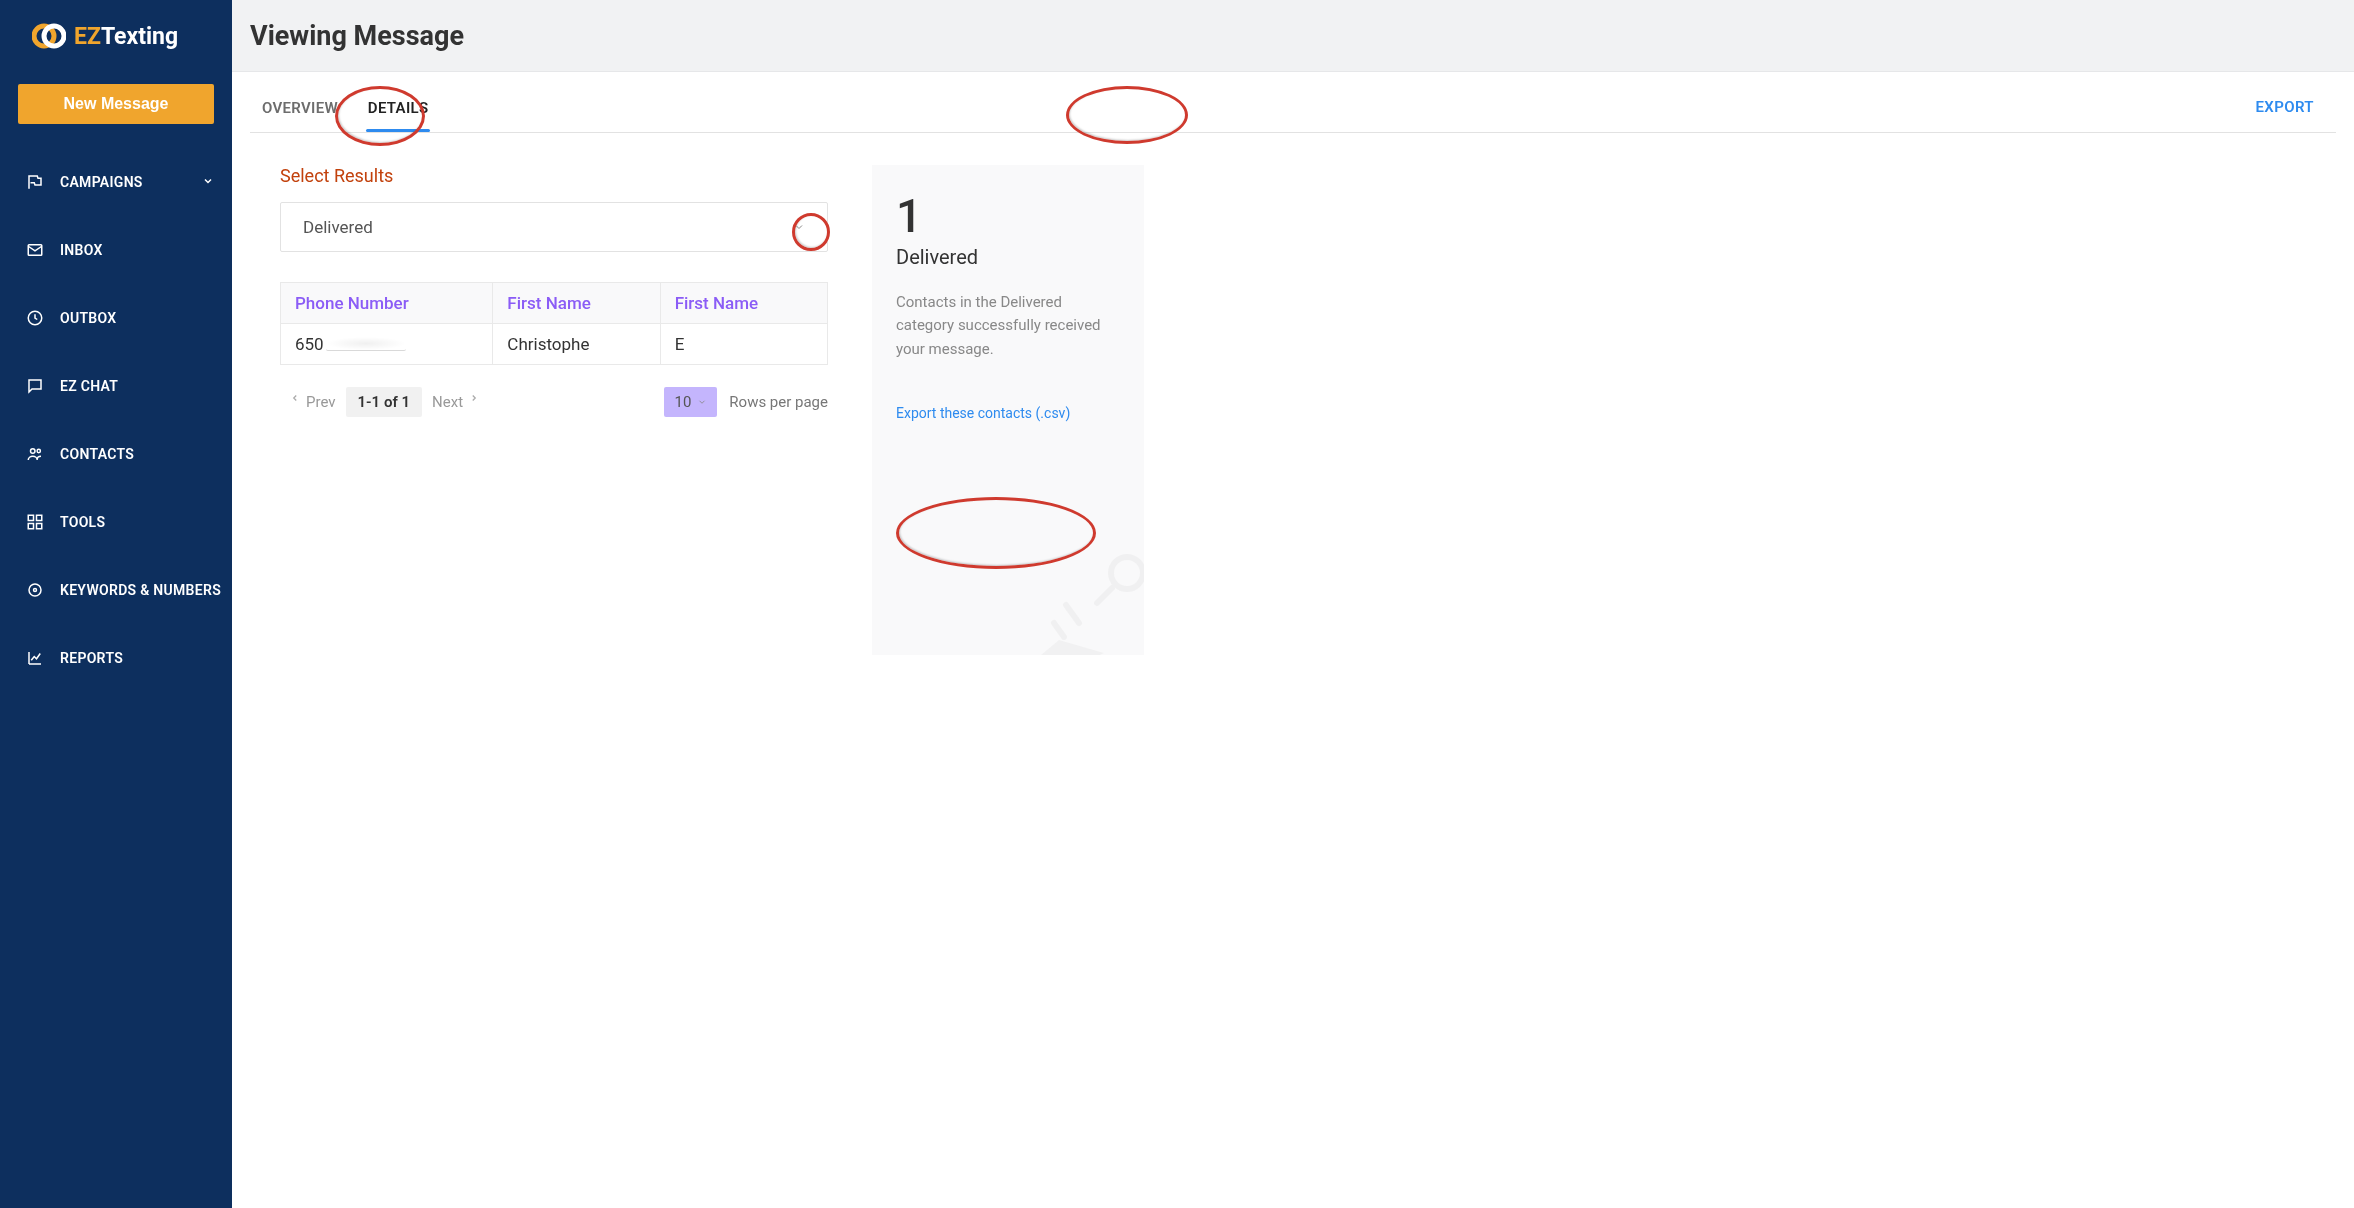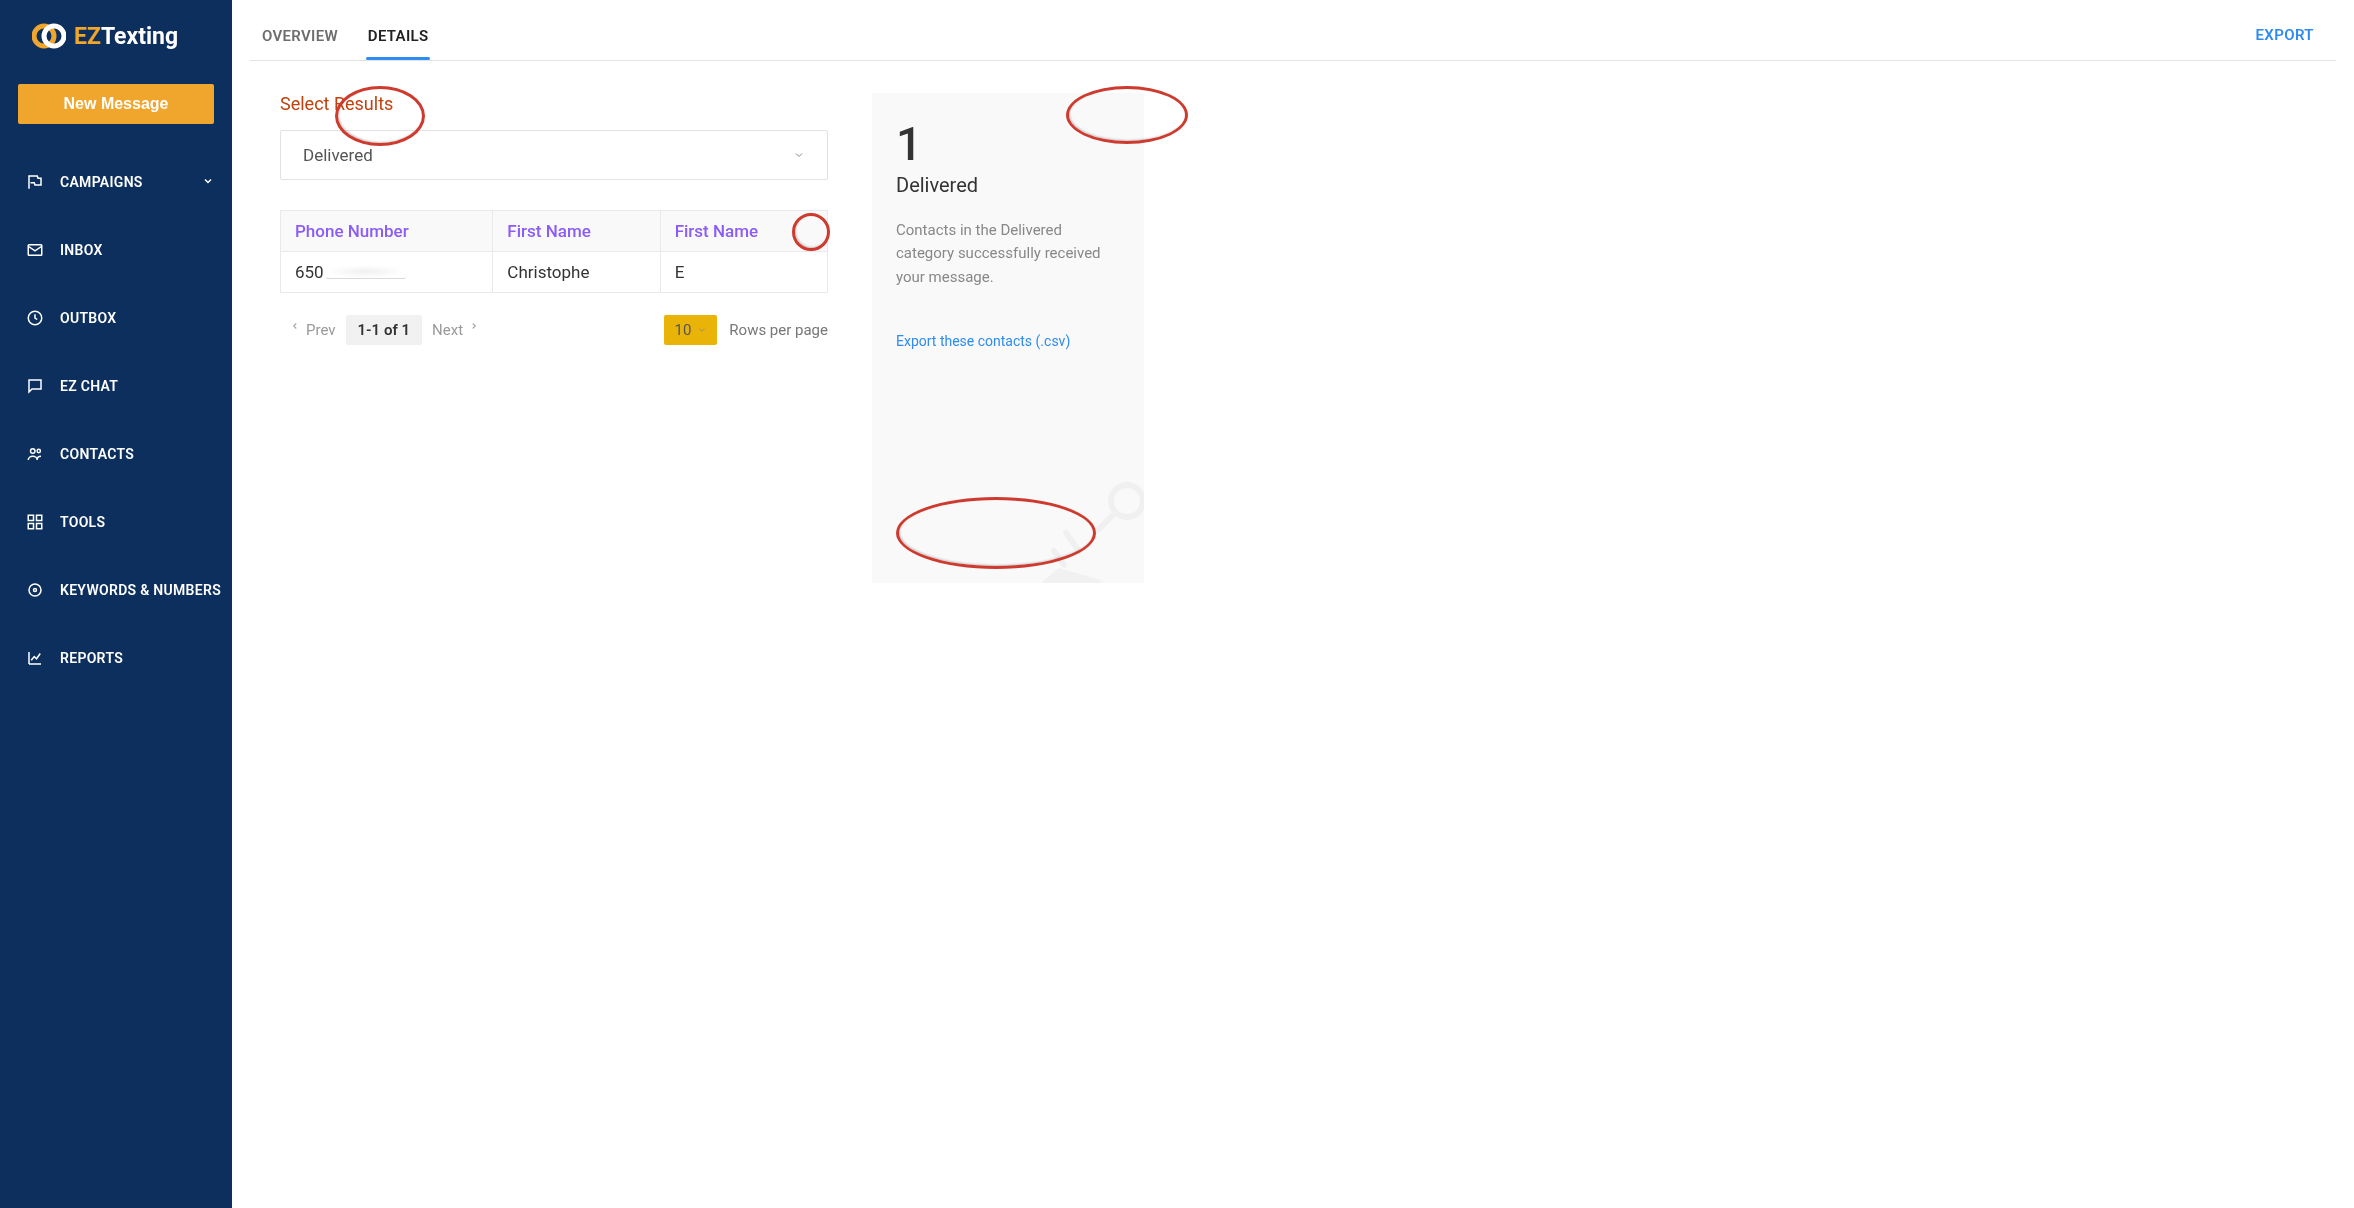--- a/index.html
+++ b/index.html
@@ -142,21 +142,21 @@
     display: flex;
     align-items: center;
     margin-top: 22px;
     font-size: 15px;
     color: #777;
   }
   .pager .btn { display: inline-flex; align-items: flex-start; gap: 6px; padding: 6px 10px; cursor: pointer; color: #999; }
   .pager .range { background: #f1f1f1; padding: 6px 12px; border-radius: 2px; color: #333; font-weight: 600; }
   .pager .rowsper { margin-left: auto; display: flex; align-items: center; gap: 12px; }
   .rows-select {
-    background: #eab308;
+    background: #c4b5fd;
     padding: 6px 10px;
     border-radius: 2px;
     display: inline-flex;
     align-items: center;
     gap: 6px;
     color: #555;
     cursor: pointer;
   }
   
   .big-count { font-size: 46px; font-weight: 500; color: #333; margin-top: 4px; }
@@ -287,20 +287,23 @@
             <path d="M4 20h16"></path>
             <path d="M7 15l4-5 3 3 5-7"></path>
           </svg>
       </span>
       <span class="lbl">REPORTS</span>
     </div>
   </nav>
 </aside>
 
 <div class="main">
+  <div class="titlebar">
+    <h1>Viewing Message</h1>
+  </div>
 
   <div class="content">
     <div class="tabs-row">
       <div class="tab">OVERVIEW</div>
       <div class="tab active">DETAILS</div>
       <div class="export-link">EXPORT</div>
     </div>
 
     <div class="panel">
 

